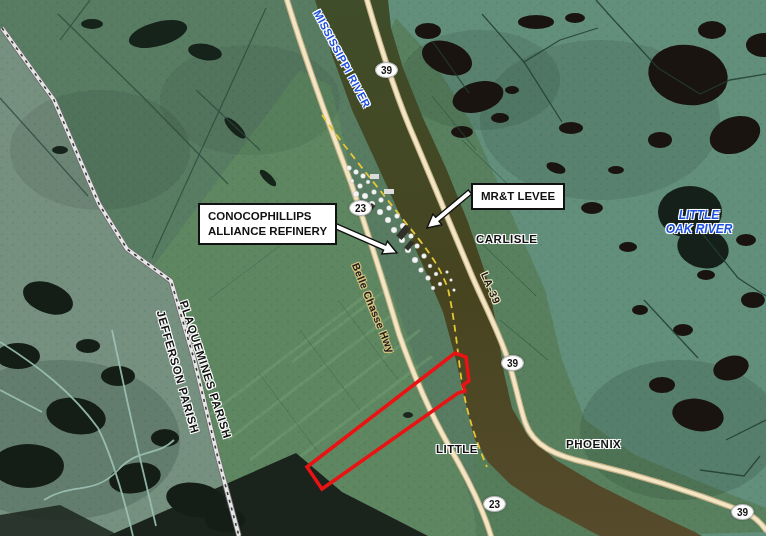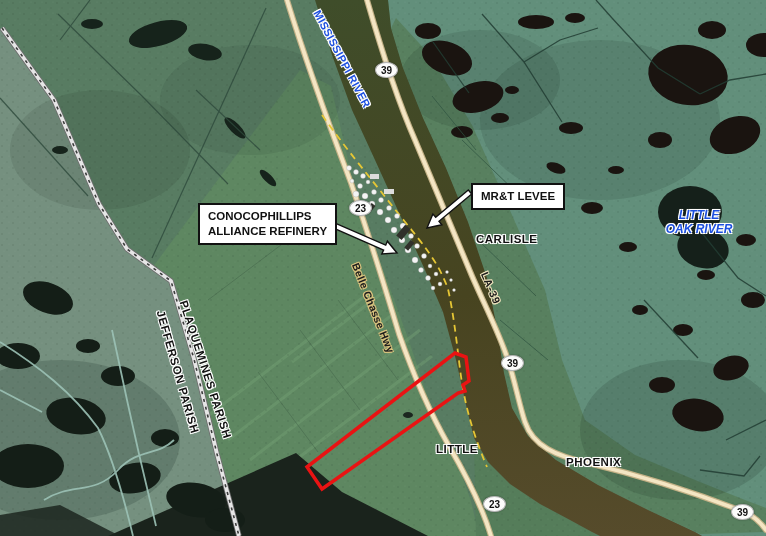--- a/index.html
+++ b/index.html
@@ -272,21 +272,21 @@
     </div>
 
   <div id="lbl-miss" class="lbl halo-w blue rot" style="left:322px;top:8px;">MISSISSIPPI RIVER</div>
   <div id="lbl-lop" class="lbl halo-w blue" style="left:656px;top:209px;">
     <div>LITTLE</div>
     <div>OAK RIVER</div>
   </div>
 
   <div class="lbl halo-w place" style="left:476px;top:233px;">CARLISLE</div>
   <div class="lbl halo-w place" style="left:436px;top:443px;">LITTLE</div>
-  <div class="lbl halo-w place" style="left:566px;top:456px;">PHOENIX</div>
+  <div class="lbl halo-w place" style="left:566px;top:438px;">PHOENIX</div>
 
   <div id="lbl-plaq" class="lbl halo-w rot" style="left:189px;top:299px;">PLAQUEMINES PARISH</div>
   <div id="lbl-jeff" class="lbl halo-w rot" style="left:166px;top:309px;">JEFFERSON PARISH</div>
 
   <div id="lbl-belle" class="lbl halo-t rot" style="left:361px;top:261px;">Belle Chasse Hwy</div>
   <div id="lbl-la39" class="lbl halo-r rot" style="left:490px;top:270px;">LA-39</div>
 
   <div class="callout" style="left:198px;top:203px;">
     <div>CONOCOPHILLIPS</div>
     <div>ALLIANCE REFINERY</div>

